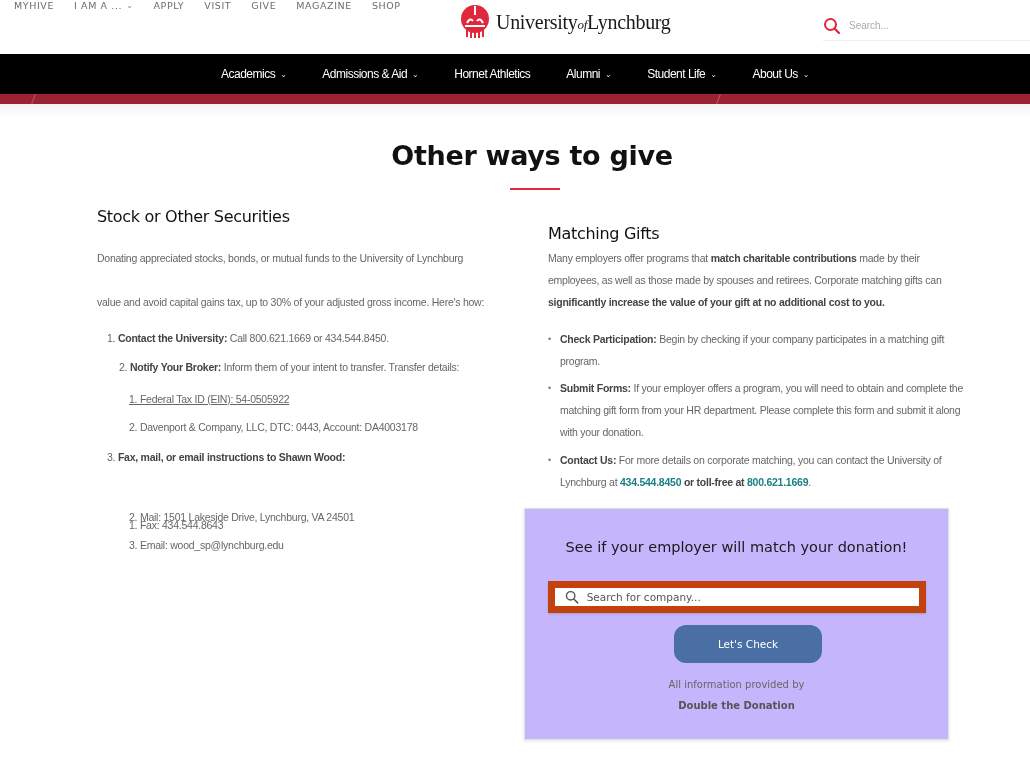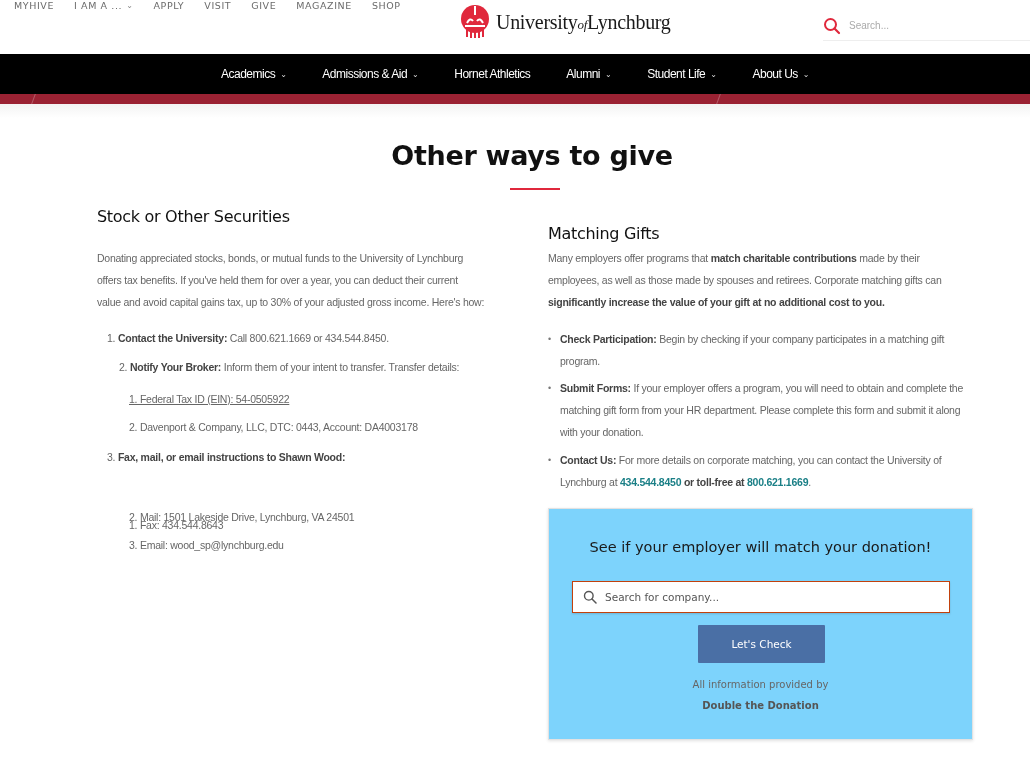--- a/index.html
+++ b/index.html
@@ -41,27 +41,27 @@
   .li { position: absolute; font-family: "Liberation Sans", sans-serif; font-size: 10.5px; color: #666; letter-spacing: -0.25px; white-space: nowrap; }
   .li b { color: #444; }
 
   .bullet { position: absolute; font-family: "Liberation Sans", sans-serif; font-size: 10.5px; line-height: 22px; color: #666; letter-spacing: -0.25px; padding-left: 12px; width: 430px; }
   .bullet::before { content: "•"; position: absolute; left: 0; top: 0; color: #777; font-size: 9px; }
   .bullet b { color: #444; }
   .bullet a { color: #1a7f86; font-weight: bold; text-decoration: none; cursor: pointer; }
   .bullet .bold-dark { color: #444; font-weight: bold; }
 
   
-  .widget { position: absolute; left: 548px; top: 508px; width: 425px; height: 232px; background: #7dd3fc; border: 1px solid #e2e2e2; box-shadow: 0 1px 3px rgba(0,0,0,0.12); }
+  .widget { position: absolute; left: 524px; top: 508px; width: 425px; height: 232px; background: #c4b5fd; border: 1px solid #e2e2e2; box-shadow: 0 1px 3px rgba(0,0,0,0.12); }
   .widget-title { position: absolute; left: 0; top: 30px; width: 100%; text-align: center; font-family: "DejaVu Sans", sans-serif; font-size: 14.5px; color: #1a1a1a; }
-  .company-search { position: absolute; left: 23px; top: 72px; width: 378px; height: 32px; background: #fff; border: 1px solid #c2410c; box-shadow: 0 1px 2px rgba(0,0,0,0.15); display: flex; align-items: center; padding-left: 10px; }
+  .company-search { position: absolute; left: 23px; top: 72px; width: 378px; height: 32px; background: #fff; border: 7px solid #c2410c; box-shadow: 0 1px 2px rgba(0,0,0,0.15); display: flex; align-items: center; padding-left: 10px; }
   .company-search svg { width: 14px; height: 14px; margin-right: 8px; }
   .company-input { border: none; outline: none; background: transparent; font-family: "DejaVu Sans", sans-serif; font-size: 10.5px; color: #555; width: 340px; }
   .company-input::placeholder { color: #555; }
-  .check-btn { position: absolute; left: 149px; top: 116px; width: 127px; height: 38px; background: #4a6fa5; border: none; border-radius: 1px; color: #fff; font-family: "DejaVu Sans", sans-serif; font-size: 10.5px; cursor: pointer; }
+  .check-btn { position: absolute; left: 149px; top: 116px; width: 148px; height: 38px; background: #4a6fa5; border: none; border-radius: 12px; color: #fff; font-family: "DejaVu Sans", sans-serif; font-size: 10.5px; cursor: pointer; }
   .provided { position: absolute; left: 0; top: 170px; width: 100%; text-align: center; font-family: "DejaVu Sans", sans-serif; font-size: 10px; color: #666; }
   .provider { position: absolute; left: 0; top: 191px; width: 100%; text-align: center; font-family: "DejaVu Sans", sans-serif; font-size: 10px; font-weight: bold; color: #555; }
 </style>
 </head>
 <body>
 
 <header class="topbar">
   <nav class="util-links">
     <a class="util-link">
         <span>MYHIVE</span>
@@ -144,21 +144,21 @@
 </div>
 <div class="fade"></div>
 
 <h1 class="page-title">Other ways to give</h1>
 <div class="title-underline"></div>
 
 <section>
   <h2 class="col-h" style="left:97px; top:207px;">Stock or Other Securities</h2>
   <p class="para" style="left:97px; top:247px; width:440px;">
     <span>Donating appreciated stocks, bonds, or mutual funds to the University of Lynchburg</span><br>
-    <span>offers tax benefits. If you've held them for over a year, you can deduct their current</span><br>
+    <br>
     <span>value and avoid capital gains tax, up to 30% of your adjusted gross income. Here's how:</span>
   </p>
 
   <div class="li" style="left:107px; top:332px;"><span>1.</span> <b>Contact the University:</b><span> Call 800.621.1669 or 434.544.8450.</span></div>
   <div class="li" style="left:107px; top:361px;margin-left:12px;"><span>2.</span> <b>Notify Your Broker:</b><span> Inform them of your intent to transfer. Transfer details:</span></div>
   <div class="li" style="left:129px; top:393px;text-decoration:underline;">1. Federal Tax ID (EIN): 54-0505922</div>
   <div class="li" style="left:129px; top:421px;">2. Davenport &amp; Company, LLC, DTC: 0443, Account: DA4003178</div>
   <div class="li" style="left:107px; top:451px;"><span>3.</span> <b>Fax, mail, or email instructions to Shawn Wood:</b></div>
   <div class="li" style="left:129px; top:483px;margin-top:36px;">1. Fax: 434.544.8643</div>
   <div class="li" style="left:129px; top:511px;">2. Mail: 1501 Lakeside Drive, Lynchburg, VA 24501</div>

